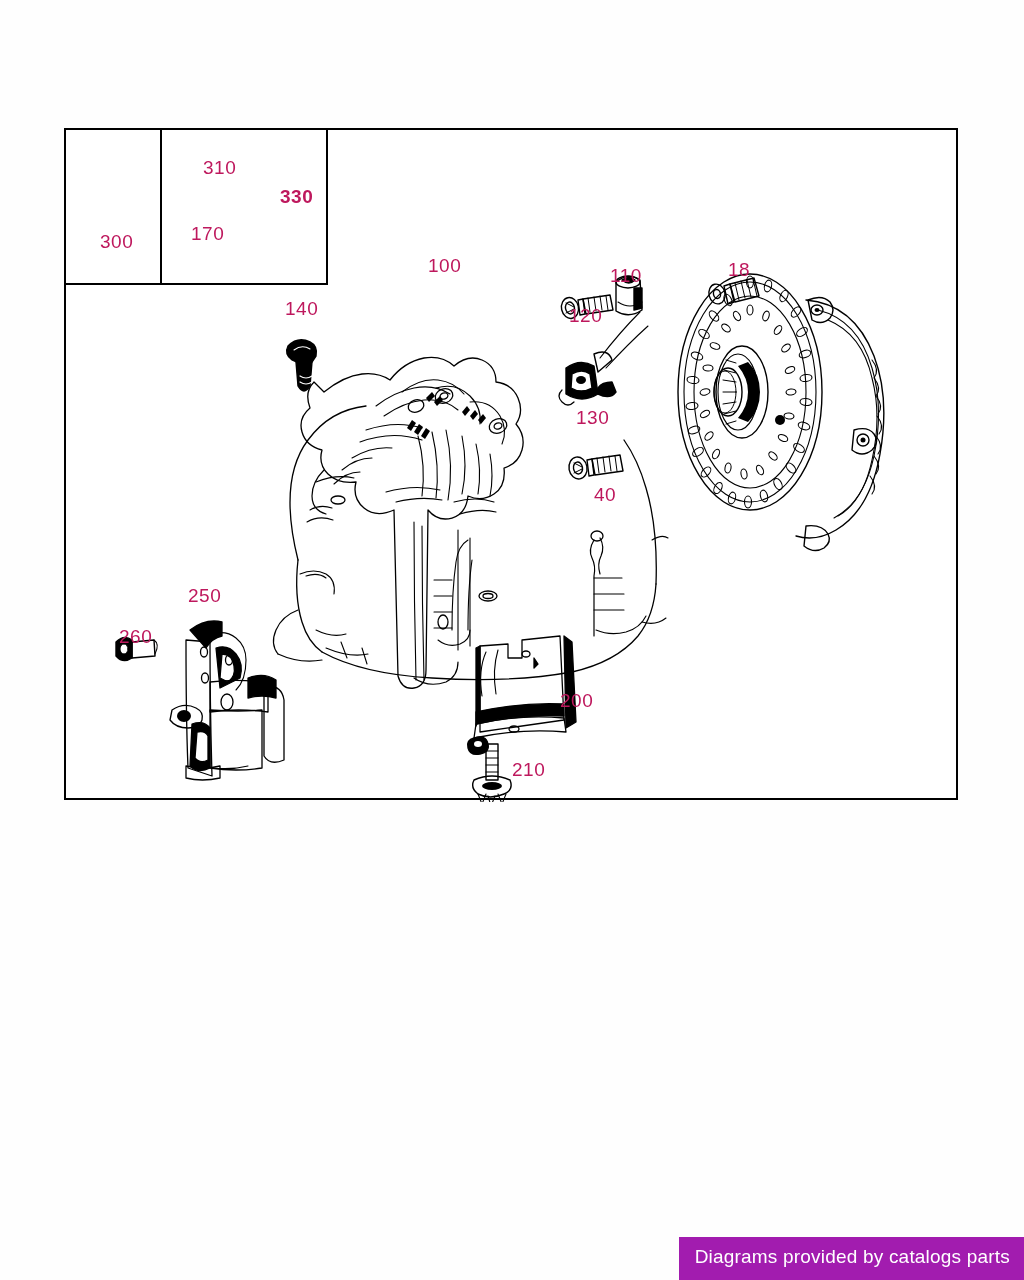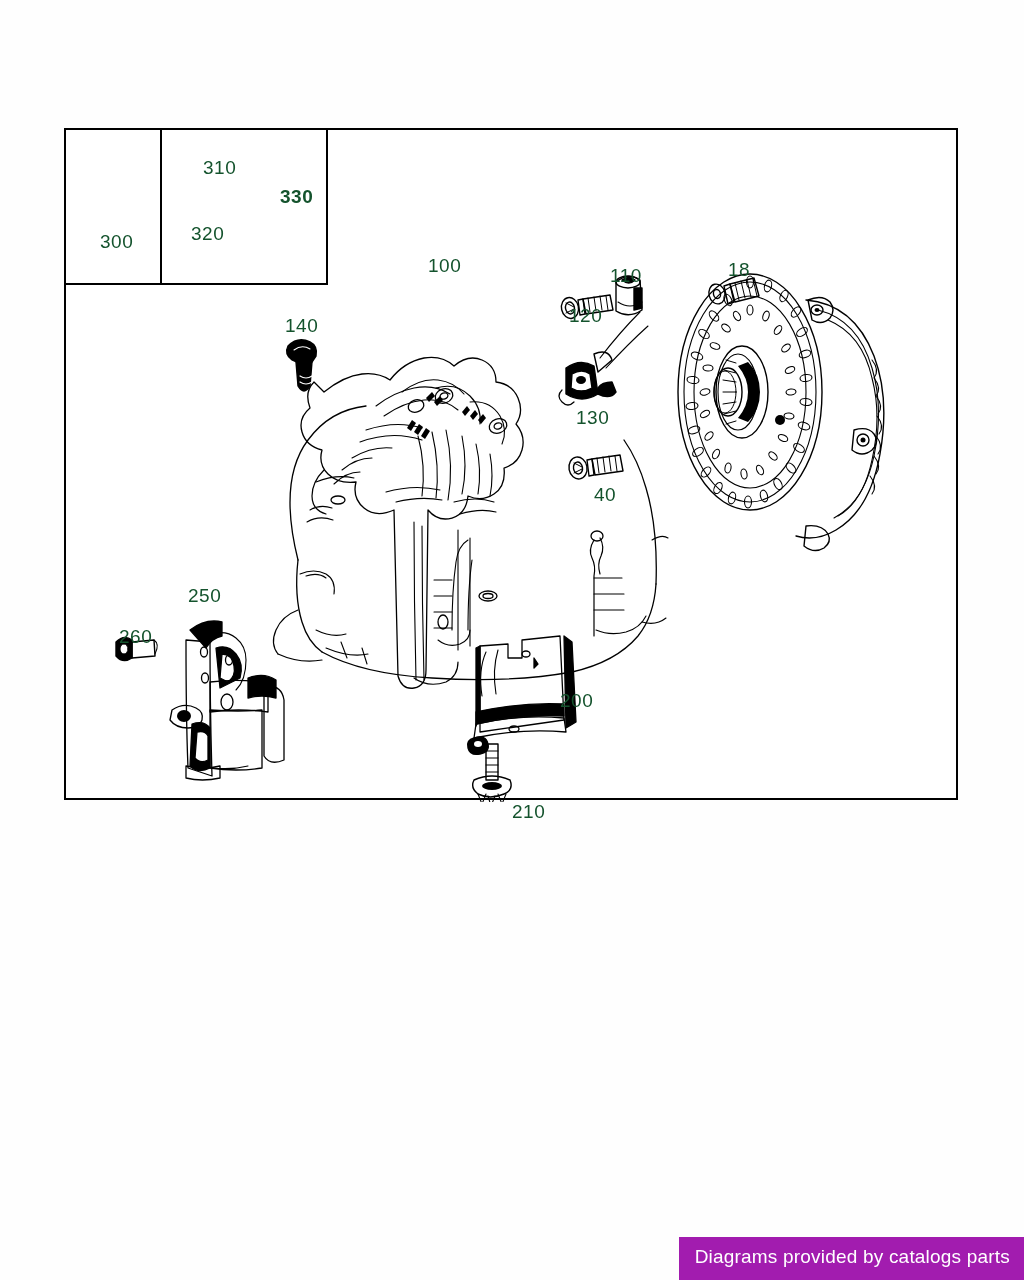--- a/index.html
+++ b/index.html
@@ -39,21 +39,21 @@
   }
   #inset-300 { left: -2px;  top: -2px; width: 98px;  height: 157px; }
   #inset-310 { left: 94px;  top: -2px; width: 168px; height: 157px; }
 
   
   .label {
     position: absolute;
     font-family: "Liberation Sans", sans-serif;
     font-size: 19px;
     font-weight: 400;
-    color: #14532d;
+    color: #be185d;
     letter-spacing: 0.5px;
     white-space: nowrap;
     line-height: 1;
   }
 
   
   .art {
     position: absolute;
     left: 0;
     top: 0;
@@ -421,30 +421,30 @@
     </div>
 
     <div class="inset-box" id="inset-300"></div>
     <div class="inset-box" id="inset-310"></div>
 
   </div>
 
   <div class="label" style="left:100px; top:232px;">300</div>
 
   <div class="label" style="left:203px; top:158px;">310</div>
-  <div class="label" style="left:191px; top:224px;">320</div>
+  <div class="label" style="left:191px; top:224px;">170</div>
   <div class="label" style="left:280px; top:187px;font-weight:bold;">330</div>
 
   <div class="label" style="left:728px; top:260px;">18</div>
   <div class="label" style="left:594px; top:485px;">40</div>
   <div class="label" style="left:428px; top:256px;">100</div>
   <div class="label" style="left:610px; top:266px;">110</div>
   <div class="label" style="left:569px; top:287px;margin-top:19px;">120</div>
   <div class="label" style="left:576px; top:408px;">130</div>
-  <div class="label" style="left:285px; top:316px;">140</div>
+  <div class="label" style="left:285px; top:299px;">140</div>
   <div class="label" style="left:546px; top:691px;margin-left:14px;">200</div>
-  <div class="label" style="left:512px; top:802px;">210</div>
+  <div class="label" style="left:512px; top:760px;">210</div>
   <div class="label" style="left:188px; top:586px;">250</div>
   <div class="label" style="left:119px; top:627px;">260</div>
 
   <div id="watermark">Diagrams provided by catalogs parts</div>
 
 </div>
 
 </body></html>

